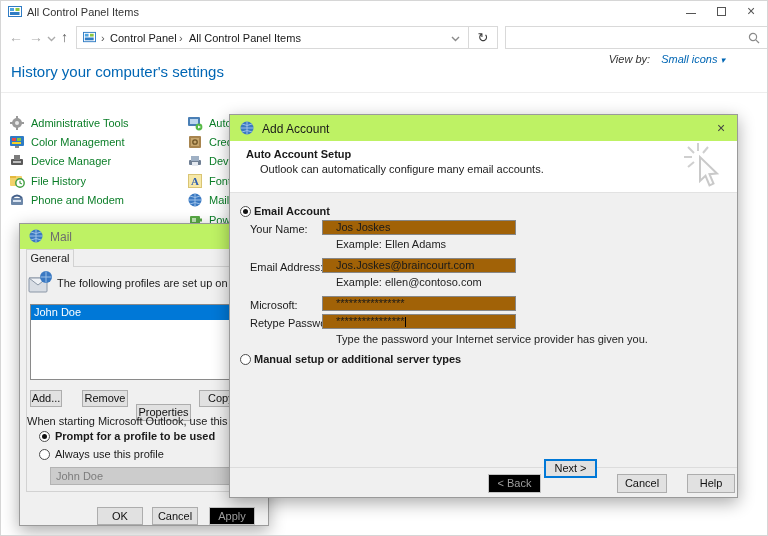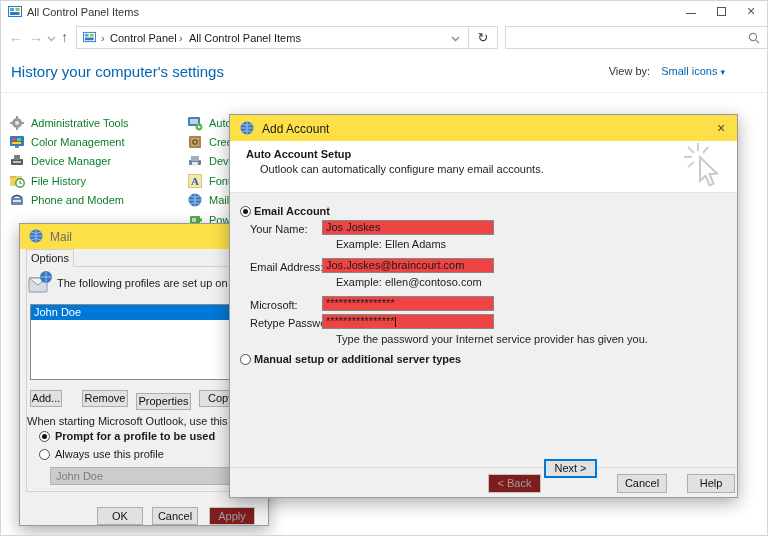--- a/index.html
+++ b/index.html
@@ -22,38 +22,38 @@
   .nav-glyph { position:absolute; top:6px; font-size:14px; color:#ababab; }
   .nav-up { color:#5f5f5f; }
   .addr-box { position:absolute; left:75px; top:3px; width:393px; height:23px; border:1px solid #d9d9d9; background:#fff; }
   .crumb { position:absolute; top:5px; font-size:11px; color:#1a1a1a; white-space:nowrap; }
   .crumb-sep { color:#555; font-size:11px; position:absolute; top:5px; }
   .refresh-box { position:absolute; left:467px; top:3px; width:30px; height:23px; border:1px solid #d9d9d9; background:#fff; text-align:center; }
   .refresh-glyph { font-size:13px; color:#3c3c3c; line-height:21px; }
   .search-box { position:absolute; left:504px; top:3px; width:263px; height:23px; border:1px solid #d9d9d9; background:#fff; }
   .chev { stroke:#8a8a8a; fill:none; stroke-width:1.4; }
   .heading { position:absolute; left:10px; top:62px; font-size:15px; color:#0066b4; }
-  .viewby { position:absolute; right:42px; top:64px; font-size:11px; }
+  .viewby { position:absolute; right:42px; top:52px; font-size:11px;font-style:italic; }
   .viewby .lbl { color:#333; }
   .viewby .val { color:#0066b4; margin-left:8px; }
   .viewby .dd { color:#0066b4; font-size:9px; }
   .hsep { position:absolute; left:0; top:91px; width:768px; border-top:1px solid #ededed; }
   
   .cp-col { position:absolute; top:112px; }
   .cp-col1 { left:8px; }
   .cp-col2 { left:186px; }
   .cp-item { height:19.4px; display:flex; align-items:center; gap:6px; white-space:nowrap; }
   .cp-label { font-size:11px; color:#0b7e28; }
   .cp-ico { width:16px; height:16px; flex:none; }
   
   .dlg { position:absolute; background:#f0f0f0; border:1px solid #9a9a9a; box-shadow:0 5px 16px rgba(0,0,0,.33); }
-  .dlg-titlebar { position:absolute; left:0; top:0; right:0; background:#fde047; }
+  .dlg-titlebar { position:absolute; left:0; top:0; right:0; background:#bef264; }
   .btn { position:absolute; background:#e1e1e1; border:1px solid #adadad; font-size:11px; color:#111;
          text-align:center; font-family:"Liberation Sans",sans-serif; }
-  .btn.disabled { color:#9f9f9f; background:#7f1d1d; border-color:#c3c3c3; }
+  .btn.disabled { color:#9f9f9f; background:#000000; border-color:#c3c3c3; }
   .btn.focused { border:1px solid #0078d7; box-shadow: inset 0 0 0 1px #0078d7; }
   .rb { position:absolute; width:11px; height:11px; border:1px solid #4d4d4d; border-radius:50%; background:#fff; }
   .rb.on::after { content:""; position:absolute; left:2px; top:2px; width:5px; height:5px; border-radius:50%; background:#111; }
   .txt11 { font-size:11px; }
   .bold { font-weight:bold; }
   
   .mail-dlg { left:18px; top:222px; width:250px; height:303px; z-index:20; }
   .mail-titlebar { height:25px; }
   .mail-title { position:absolute; left:30px; top:6px; font-size:12px; color:#6e6e6e; }
   .mail-tab { position:absolute; left:6px; top:25px; width:48px; height:18px; background:#f0f0f0;
@@ -65,22 +65,22 @@
   .mail-combo { position:absolute; left:30px; top:243px; width:212px; height:18px; background:#cccccc;
                 border:1px solid #b3b3b3; color:#7c7c7c; font-size:11px; line-height:16px; padding-left:5px; }
   
   .aa-dlg { left:228px; top:113px; width:509px; height:384px; z-index:30; background:#fff; }
   .aa-title { position:absolute; left:32px; top:7px; font-size:12px; color:#1a1a1a; }
   .aa-close { position:absolute; right:0; top:0; width:32px; height:26px; text-align:center; font-size:14px; color:#444; line-height:26px; }
   .aa-h1 { position:absolute; left:16px; top:33px; font-size:11px; font-weight:bold; }
   .aa-sub { position:absolute; left:30px; top:48px; font-size:11px; color:#222; }
   .aa-body { position:absolute; left:0; top:77px; right:0; bottom:0; background:#f0f0f0; border-top:1px solid #e2e2e2; }
   .aa-lbl { position:absolute; font-size:11px; color:#1a1a1a; }
-  .fld { position:absolute; left:92px; width:172px; height:15px; background:#ef4444; border:1px solid #878787;
-         font-size:11px; line-height:13px; padding:0 3px; white-space:nowrap; overflow:hidden; }
+  .fld { position:absolute; left:92px; width:194px; height:15px; background:#a16207; border:1px solid #878787;
+         font-size:11px; line-height:13px; padding:0 13px; white-space:nowrap; overflow:hidden; }
   .hint { position:absolute; left:106px; font-size:11px; color:#222; }
   .caret { display:inline-block; width:1px; height:10px; background:#000; vertical-align:middle; }
   .aa-footer-line { position:absolute; left:0; top:352px; right:0; border-top:1px solid #dcdcdc; }
 </style>
 </head>
 <body>
 
 <div class="screen">
 
   <div class="titlebar">
@@ -246,38 +246,38 @@
   </div>
 
   <div class="dlg mail-dlg">
     <div class="dlg-titlebar mail-titlebar">
       <svg width="16" height="16" style="position:absolute;left:8px;top:4px" viewBox="0 0 16 16">
         <circle cx="8" cy="8" r="6.5" fill="#3a79c2"></circle>
         <path d="M1.5 8 h13 M8 1.5 v13 M3 4 q5 3 10 0 M3 12 q5 -3 10 0" stroke="#9cc1e8" stroke-width="1" fill="none"></path>
       </svg>
       <span class="mail-title">Mail</span>
     </div>
-    <div class="mail-tab">Options</div>
+    <div class="mail-tab">General</div>
     <div class="mail-frame"></div>
 
     <svg width="26" height="26" style="position:absolute;left:7px;top:46px;z-index:4" viewBox="0 0 26 26">
       <rect x="2" y="8" width="18" height="14" rx="1" fill="#d8dde4" stroke="#8a96a6"></rect>
       <polygon points="2,8 11,15 20,8" fill="#eef1f5" stroke="#8a96a6"></polygon>
       <circle cx="19" cy="7" r="6" fill="#3a79c2"></circle>
       <path d="M13.5 7 h11 M19 1.5 v11" stroke="#9cc1e8" stroke-width="1" fill="none"></path>
     </svg>
     <div class="mail-desc">The following profiles are set up on this computer:</div>
 
     <div class="mail-list">
       <div class="mail-sel">John Doe</div>
     </div>
 
     <div class="btn" style="left:10px;top:166px;width:32px;height:17px;line-height:15px">Add...</div>
     <div class="btn" style="left:62px;top:166px;width:46px;height:17px;line-height:15px">Remove</div>
-    <div class="btn" style="left:116px;top:169px;width:55px;height:17px;line-height:15px">Properties</div>
+    <div class="btn" style="left:116px;top:180px;width:55px;height:17px;line-height:15px">Properties</div>
     <div class="btn" style="left:179px;top:166px;width:52px;height:17px;line-height:15px">Copy...</div>
 
     <div class="txt11" style="position:absolute;left:7px;top:191px;white-space:nowrap">When starting Microsoft Outlook, use this profile:</div>
 
     <span class="rb on" style="left:19px;top:207px"></span>
     <div class="txt11 bold" style="position:absolute;left:35px;top:206px;white-space:nowrap">Prompt for a profile to be used</div>
 
     <span class="rb" style="left:19px;top:225px"></span>
     <div class="txt11" style="position:absolute;left:35px;top:224px;white-space:nowrap">Always use this profile</div>
 

